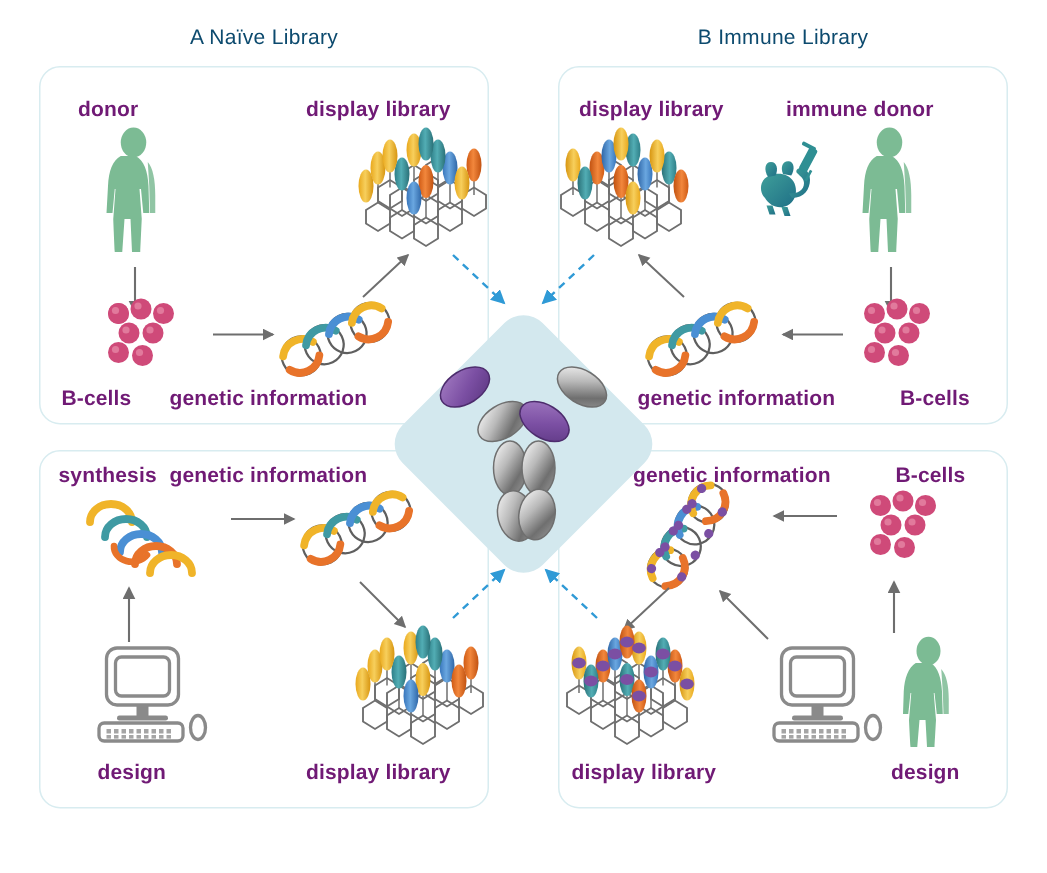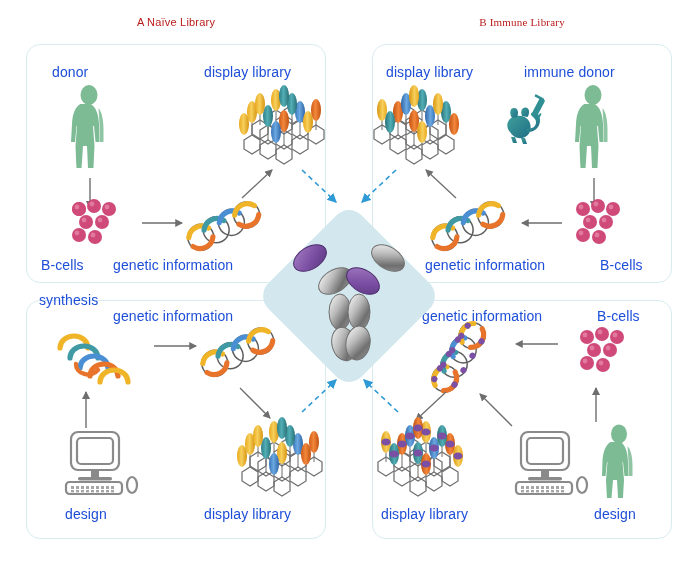--- a/index.html
+++ b/index.html
@@ -18,30 +18,30 @@
     background:transparent;
     box-sizing:border-box;
   }
   #panel-a{left:26px;  top:44px;  width:300px; height:239px;}
   #panel-b{left:372px; top:44px;  width:300px; height:239px;}
   #panel-c{left:26px;  top:300px; width:300px; height:239px;}
   #panel-d{left:372px; top:300px; width:300px; height:239px;}
 
   .panel-title{
     position:absolute;width:300px;text-align:center;
-    font-size:11px;letter-spacing:.2px;color:#b91c1c;
+    font-size:14px;letter-spacing:.2px;color:#0c4a6e;
   }
   #title-a{left:26px;  top:16px;}
-  #title-b{left:372px; top:16px;font-family:Liberation Serif, serif;}
+  #title-b{left:372px; top:16px;}
   #title-c{left:26px;  top:546px;}
   #title-d{left:372px; top:546px;}
 
   .lbl{
-    position:absolute;font-size:14px;color:#1d4ed8;
-    white-space:nowrap;letter-spacing:.1px;
+    position:absolute;font-size:14px;color:#701a75;
+    white-space:nowrap;letter-spacing:.1px;font-weight:bold;
   }
 
   
   #center-diamond{
     position:absolute;left:283px;top:230px;width:132px;height:132px;
     background:#d3e8ee;
     transform:rotate(45deg);
     border-radius:18px;
   }
   #center-antibody{position:absolute;left:283px;top:224px;width:132px;height:144px;}
@@ -358,21 +358,21 @@
       <circle cx="11" cy="7" r="2.4"></circle>
         <circle cx="26" cy="4" r="2.4"></circle>
         <circle cx="41" cy="7" r="2.4"></circle>
       <circle cx="18" cy="20" r="2.4"></circle>
         <circle cx="34" cy="20" r="2.4"></circle>
       <circle cx="11" cy="33" r="2.4"></circle>
         <circle cx="27" cy="35" r="2.4"></circle>
     </g>
   </svg>
 
-  <div class="lbl" style="left:39px;top:292px;">synthesis</div>
+  <div class="lbl" style="left:39px;top:308px;">synthesis</div>
   <div class="lbl" style="left:113px;top:308px;">genetic information</div>
   <div class="lbl" style="left:65px;top:506px;">design</div>
   <div class="lbl" style="left:204px;top:506px;">display library</div>
 
   <svg class="icon" style="left:54px;top:326px;" width="90" height="62">
     <g fill="none" stroke-width="5.2" stroke-linecap="round">
       <path d="M6,22 A14,12 0 0 1 34,22" stroke="#f0b429"></path>
       <path d="M16,32 A14,12 0 0 1 44,32" stroke="#3f9aa3"></path>
       <path d="M26,42 A14,12 0 0 1 54,42" stroke="#4a8fd4"></path>
       <path d="M36,50 A14,12 0 0 1 64,50" stroke="#e8732a"></path>

